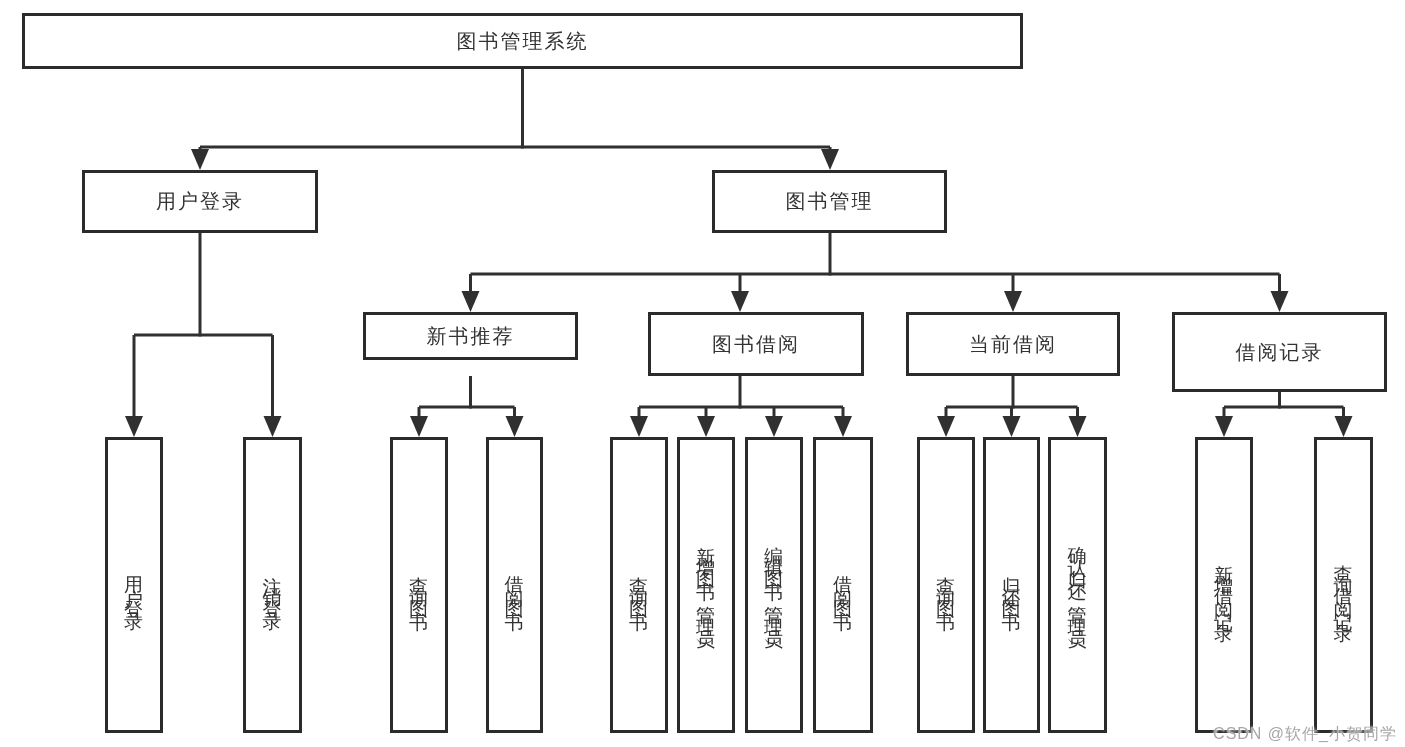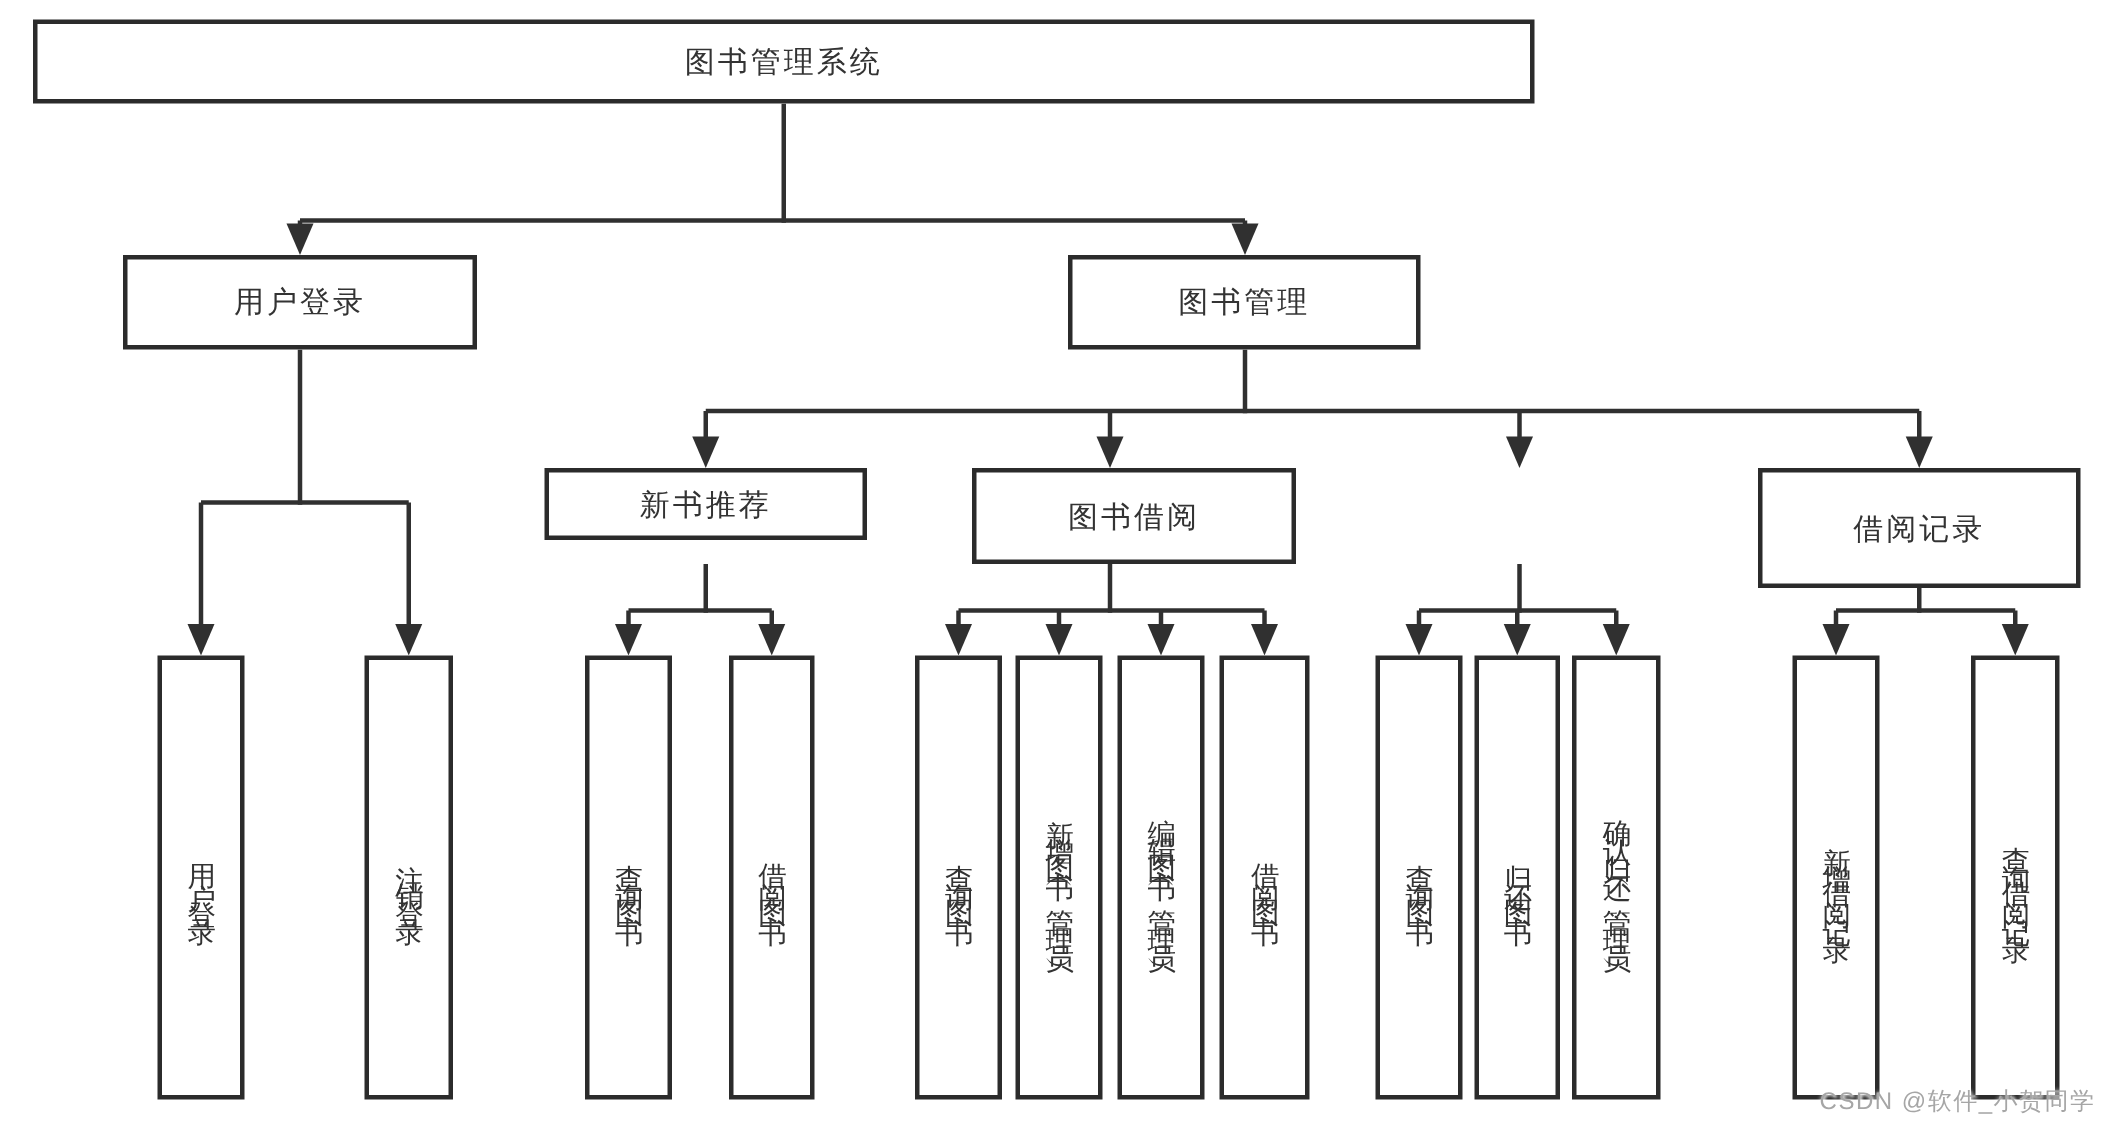--- a/index.html
+++ b/index.html
@@ -126,20 +126,23 @@
   <div class="node hnode" style="left:712px;top:170px;width:235px;height:63px;">
     <span>图书管理</span>
   </div>
 
   <div class="node hnode" style="left:363px;top:312px;width:215px;height:48px;">
     <span>新书推荐</span>
   </div>
   <div class="node hnode" style="left:632px;top:312px;width:216px;height:64px;margin-left:16px;">
     <span>图书借阅</span>
   </div>
+  <div class="node hnode" style="left:906px;top:312px;width:214px;height:64px;">
+    <span>当前借阅</span>
+  </div>
   <div class="node hnode" style="left:1172px;top:312px;width:215px;height:80px;">
     <span>借阅记录</span>
   </div>
 
   <div class="node vnode" style="left:105px;top:437px;width:58px;height:296px;">
     <span>用户登录</span>
   </div>
   <div class="node vnode" style="left:243px;top:437px;width:59px;height:296px;">
     <span>注销登录</span>
   </div>

